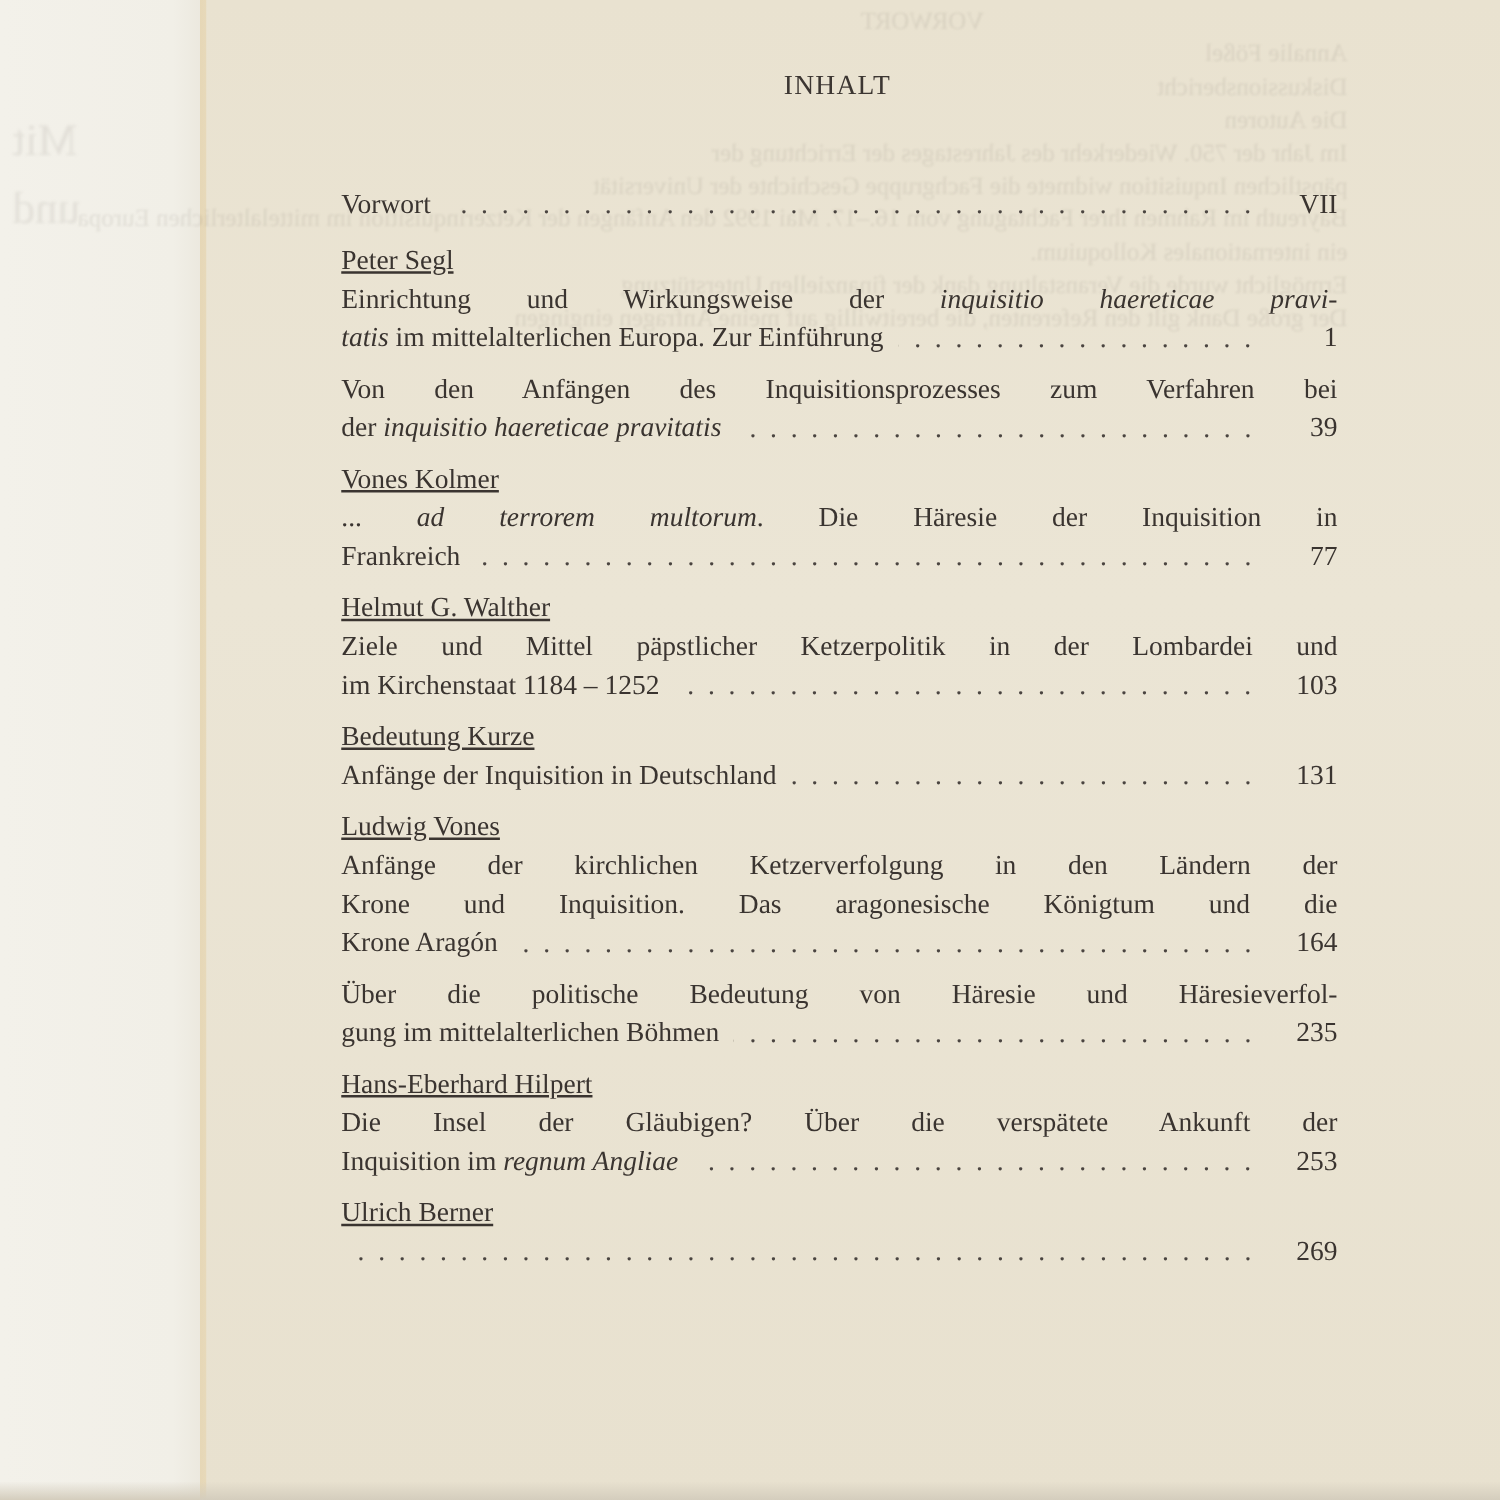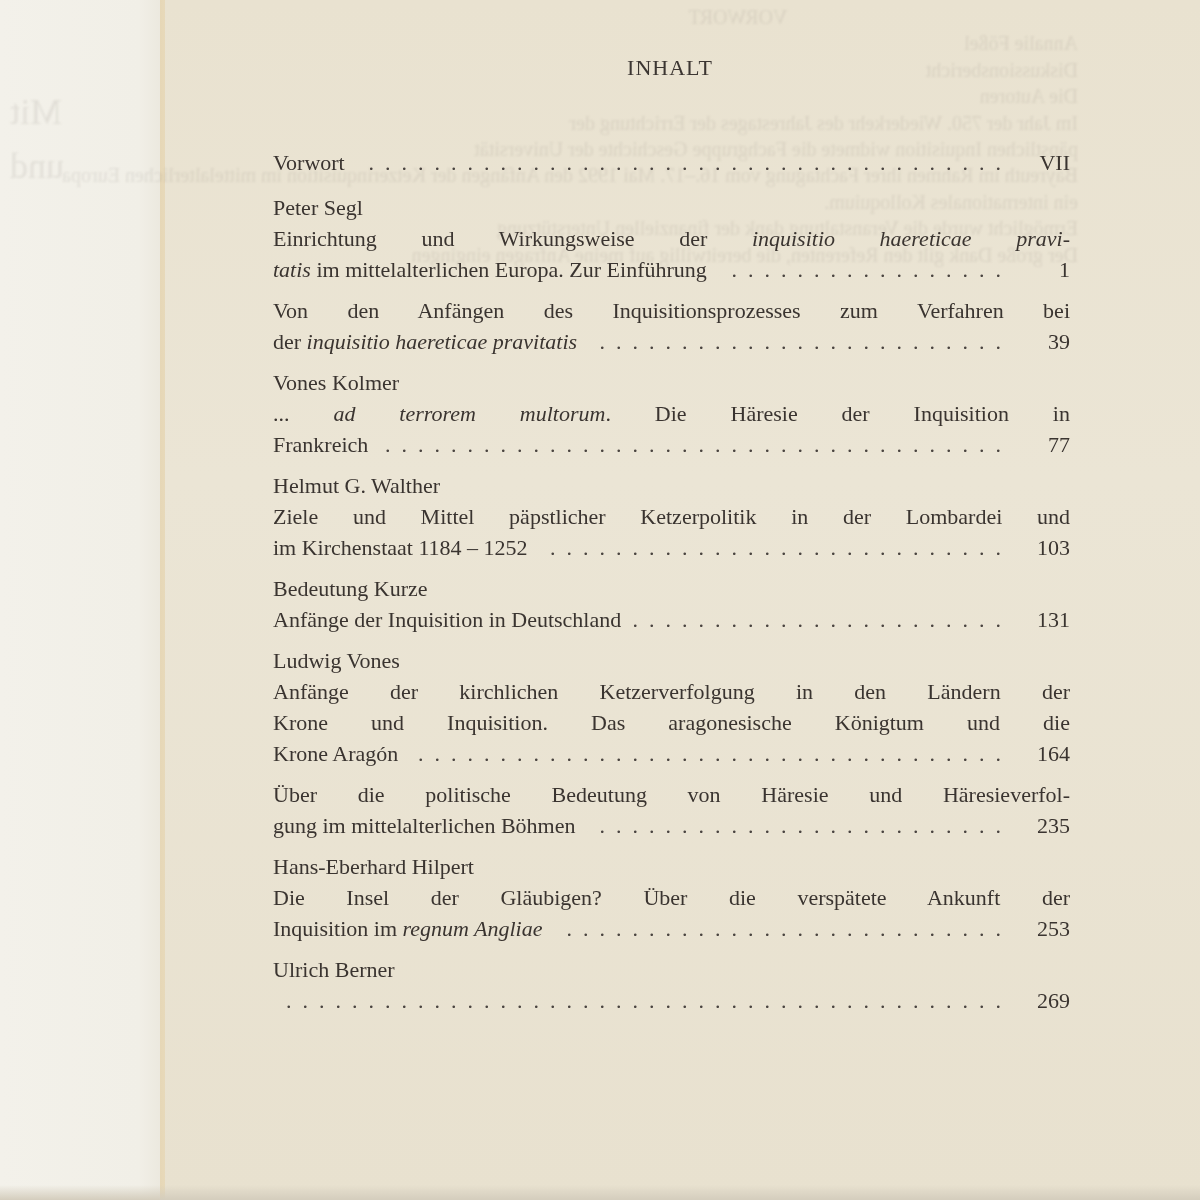--- a/index.html
+++ b/index.html
@@ -85,20 +85,21 @@
   }
   .entry {
     margin-bottom: 10px;
   }
   .entry-simple {
     margin-bottom: 14px;
   }
   .author {
     display: block;
     white-space: nowrap;
+    text-decoration: underline;
   }
   .title-line {
     display: block;
     text-align: justify;
     text-align-last: justify;
     white-space: nowrap;
   }
   .last-line {
     display: flex;
     align-items: baseline;

